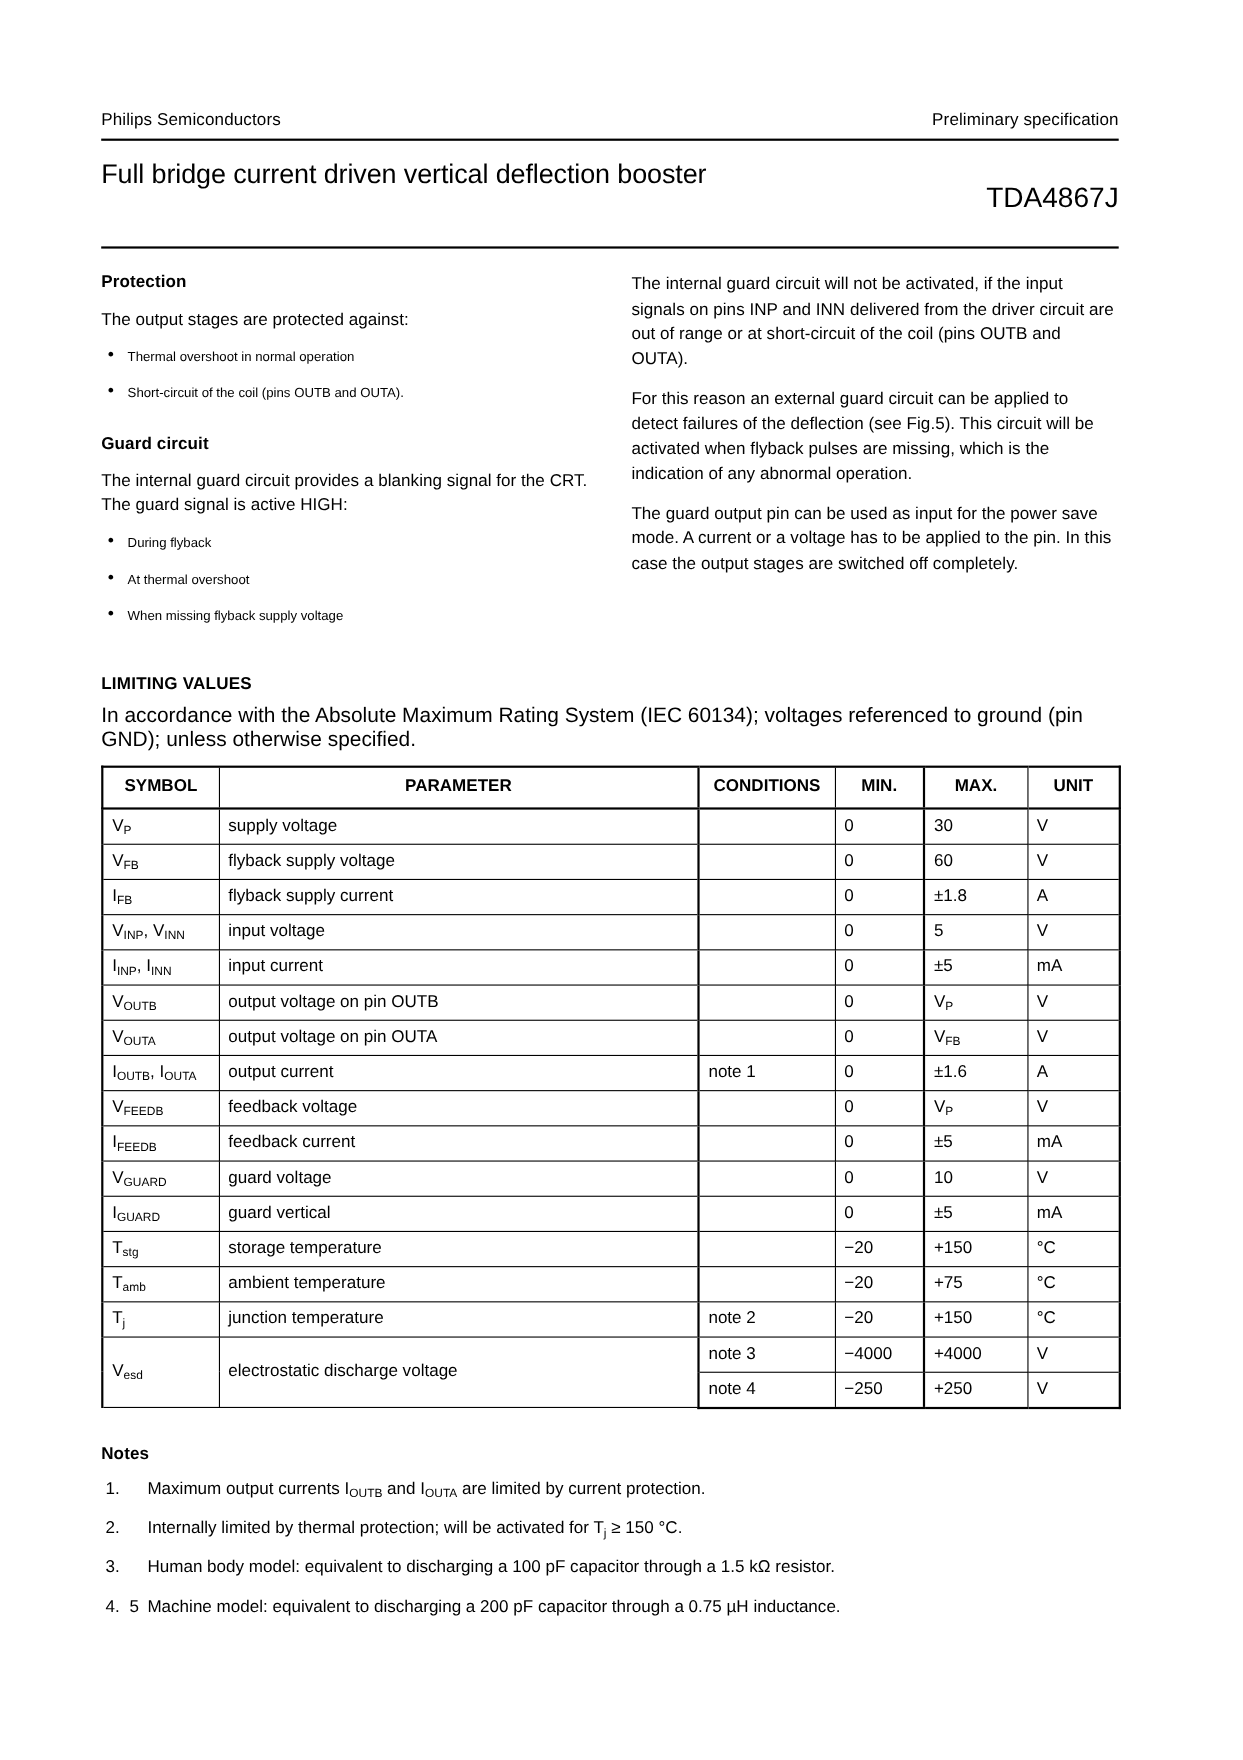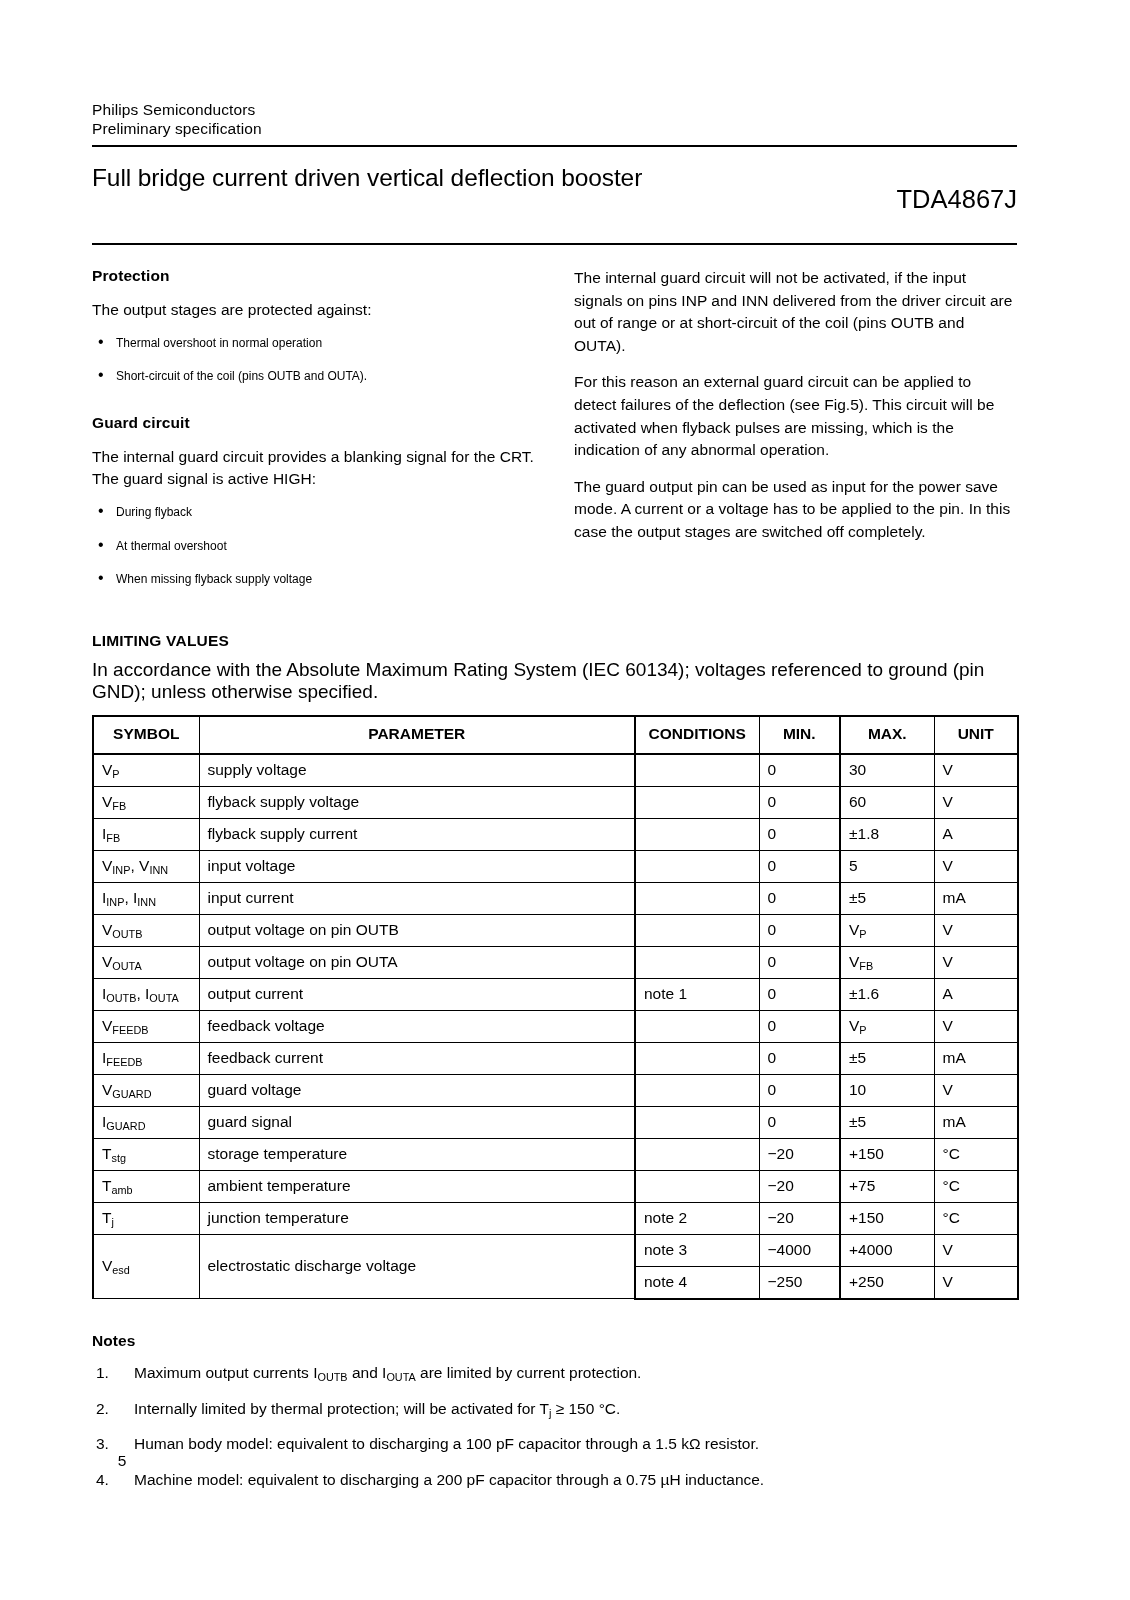--- a/index.html
+++ b/index.html
@@ -31,21 +31,20 @@
   }
 
   
   .runhead {
     display: flex;
     justify-content: space-between;
     align-items: baseline;
     font-size: 15.5px;
     line-height: 19px;
     letter-spacing: 0.1px;
-    flex-direction: column;
   }
   .runhead .left  { text-align: left; }
   .runhead .right { text-align: right; }
 
   .rule-thick {
     border-top: 2.2px solid #000;
     margin-top: 7px;
   }
   .rule-thick2 {
     border-top: 2.2px solid #000;
@@ -371,21 +370,21 @@
             <tr>
               <td class="symcell">V<sub>GUARD</sub></td>
               <td>guard voltage</td>
               <td class="cond"></td>
               <td>0</td>
               <td class="maxv">10</td>
               <td>V</td>
             </tr>
             <tr>
               <td class="symcell">I<sub>GUARD</sub></td>
-              <td>guard signal</td>
+              <td>guard vertical</td>
               <td class="cond"></td>
               <td>0</td>
               <td class="maxv">±5</td>
               <td>mA</td>
             </tr>
             <tr>
               <td class="symcell">T<sub>stg</sub></td>
               <td>storage temperature</td>
               <td class="cond"></td>
               <td>−20</td>

